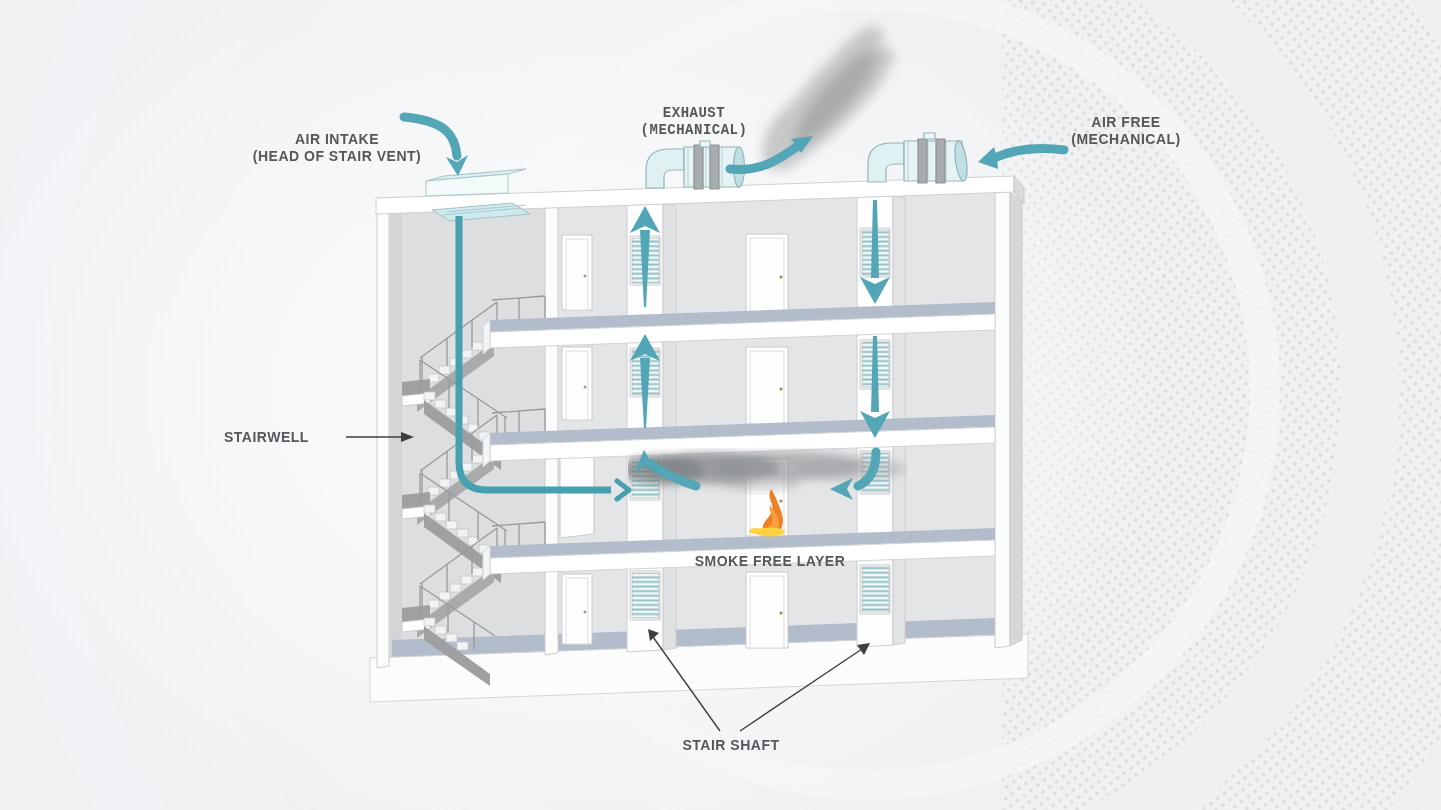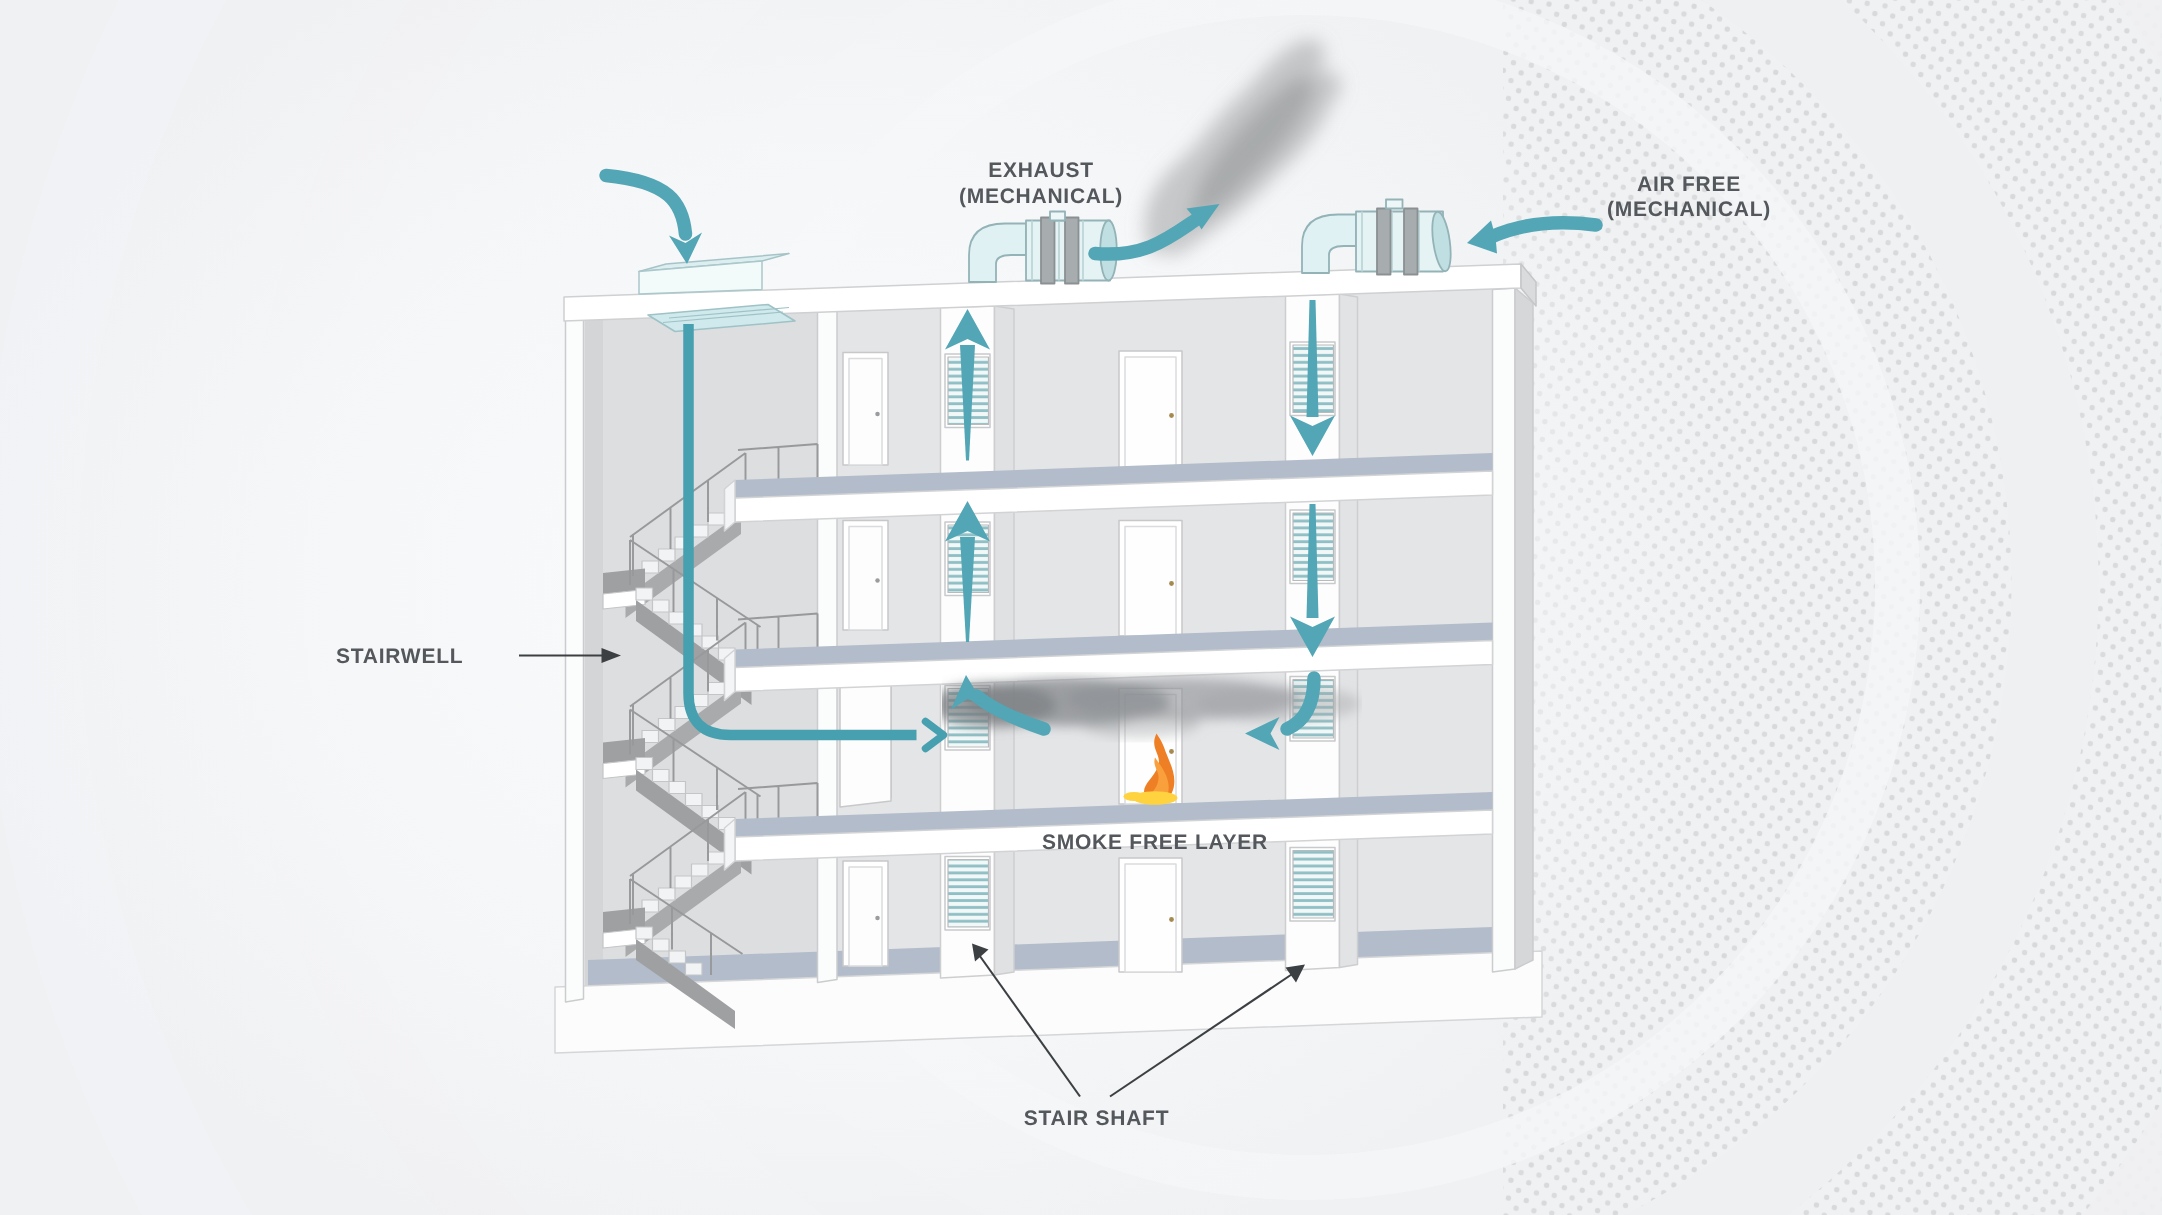--- a/index.html
+++ b/index.html
@@ -383,22 +383,26 @@
       <line x1="720" y1="731" x2="653" y2="637"></line>
       <polygon points="648,629 659,633 650,641" stroke="none"></polygon>
     </g>
     <g>
       <line x1="740" y1="731" x2="862" y2="649"></line>
       <polygon points="870,643 857,645 864,655" stroke="none"></polygon>
     </g>
   </g>
 </svg>
 
-
-<div class="lbl" style="left:594px;top:105px;width:200px;">
+<div class="lbl" style="left:217px;top:131px;width:240px;">
+  <div>AIR INTAKE</div>
+  <div>(HEAD OF STAIR VENT)</div>
+</div>
+
+<div class="lbl" style="left:594px;top:105px;width:200px;font-family:Liberation Mono, monospace;">
   <div>EXHAUST</div>
   <div>(MECHANICAL)</div>
 </div>
 
 <div class="lbl" style="left:1026px;top:114px;width:200px;">
   <div>AIR FREE</div>
   <div>(MECHANICAL)</div>
 </div>
 
 <div class="lbl left" style="left:224px;top:429px;">

